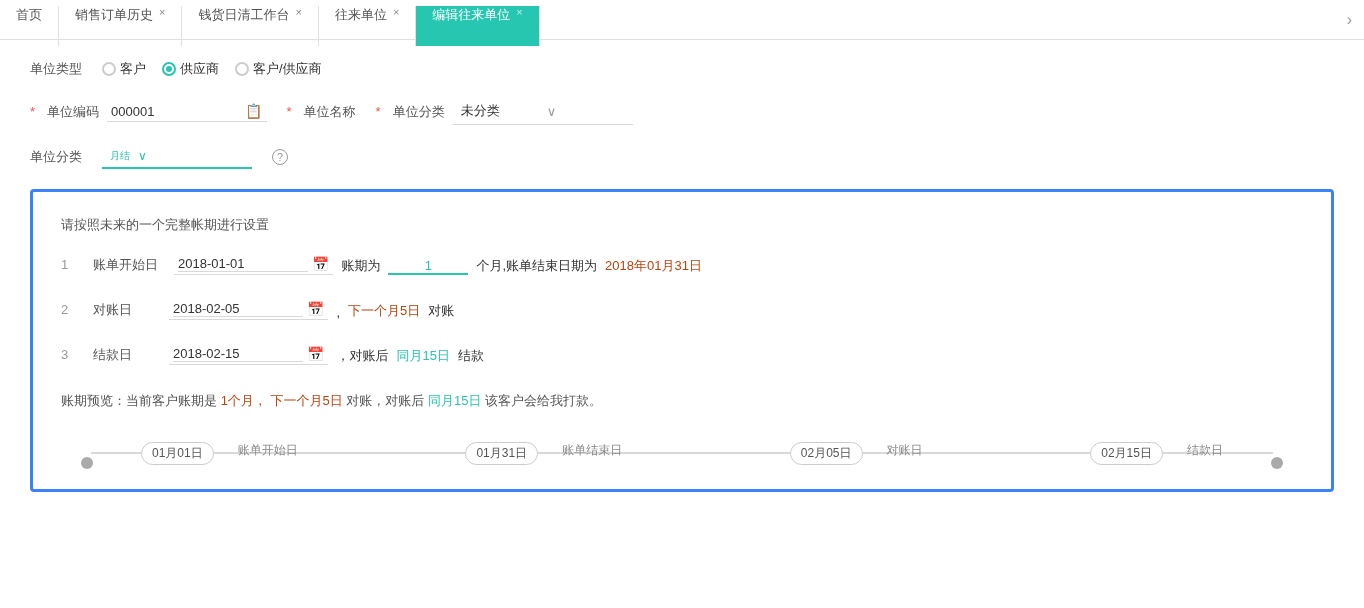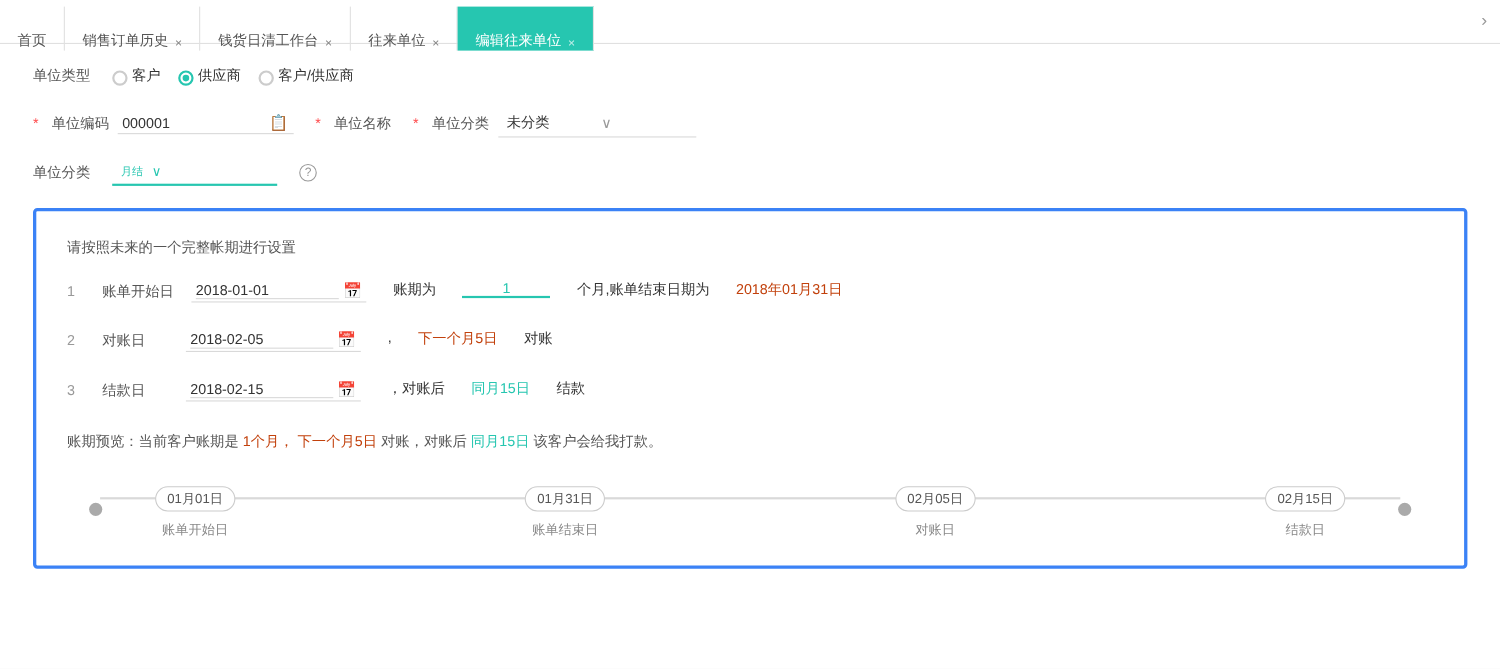--- a/index.html
+++ b/index.html
@@ -9,21 +9,21 @@
     .tab-bar {
       display: flex;
       align-items: center;
       background: #fff;
       border-bottom: 1px solid #e0e0e0;
       height: 40px;
       padding: 0 0;
     }
     .tab {
       display: flex;
-      align-items: flex-end;
+      align-items: flex-start;
       padding: 0 16px;
       height: 40px;
       cursor: pointer;
       font-size: 13px;
       color: #555;
       border-right: 1px solid #e0e0e0;
       white-space: nowrap;
       gap: 6px;
       margin-top: 12px;
     }
@@ -73,21 +73,21 @@
     }
 
     
     .radio-group {
       display: flex;
       align-items: center;
       gap: 16px;
     }
     .radio-item {
       display: flex;
-      align-items: flex-end;
+      align-items: center;
       gap: 4px;
       cursor: pointer;
       font-size: 13px;
     }
     .radio-circle {
       width: 14px;
       height: 14px;
       border-radius: 50%;
       border: 2px solid #ccc;
       display: flex;
@@ -210,22 +210,22 @@
       font-size: 13px;
       min-width: 16px;
     }
     .step-label {
       min-width: 60px;
       font-size: 13px;
       color: #555;
     }
     .step-content {
       display: flex;
-      align-items: flex-start;
-      gap: 24px;
+      align-items: flex-end;
+      gap: 8px;
       flex: 1;
       font-size: 13px;
     }
     .highlight-orange {
       color: #c2410c;
     }
     .highlight-teal {
       color: #26c6b0;
     }
     .period-input {
@@ -257,23 +257,23 @@
       display: flex;
       align-items: flex-start;
       width: 100%;
       justify-content: space-between;
       padding: 0 20px;
       position: relative;
       z-index: 1;
     }
     .timeline-item {
       display: flex;
-      flex-direction: column;
-      align-items: center;
-      gap: 8px;
+      flex-direction: row;
+      align-items: flex-start;
+      gap: 24px;
     }
     .timeline-badge {
       border: 1px solid #ccc;
       border-radius: 12px;
       padding: 2px 10px;
       font-size: 12px;
       color: #555;
       background: #fff;
       white-space: nowrap;
     }

